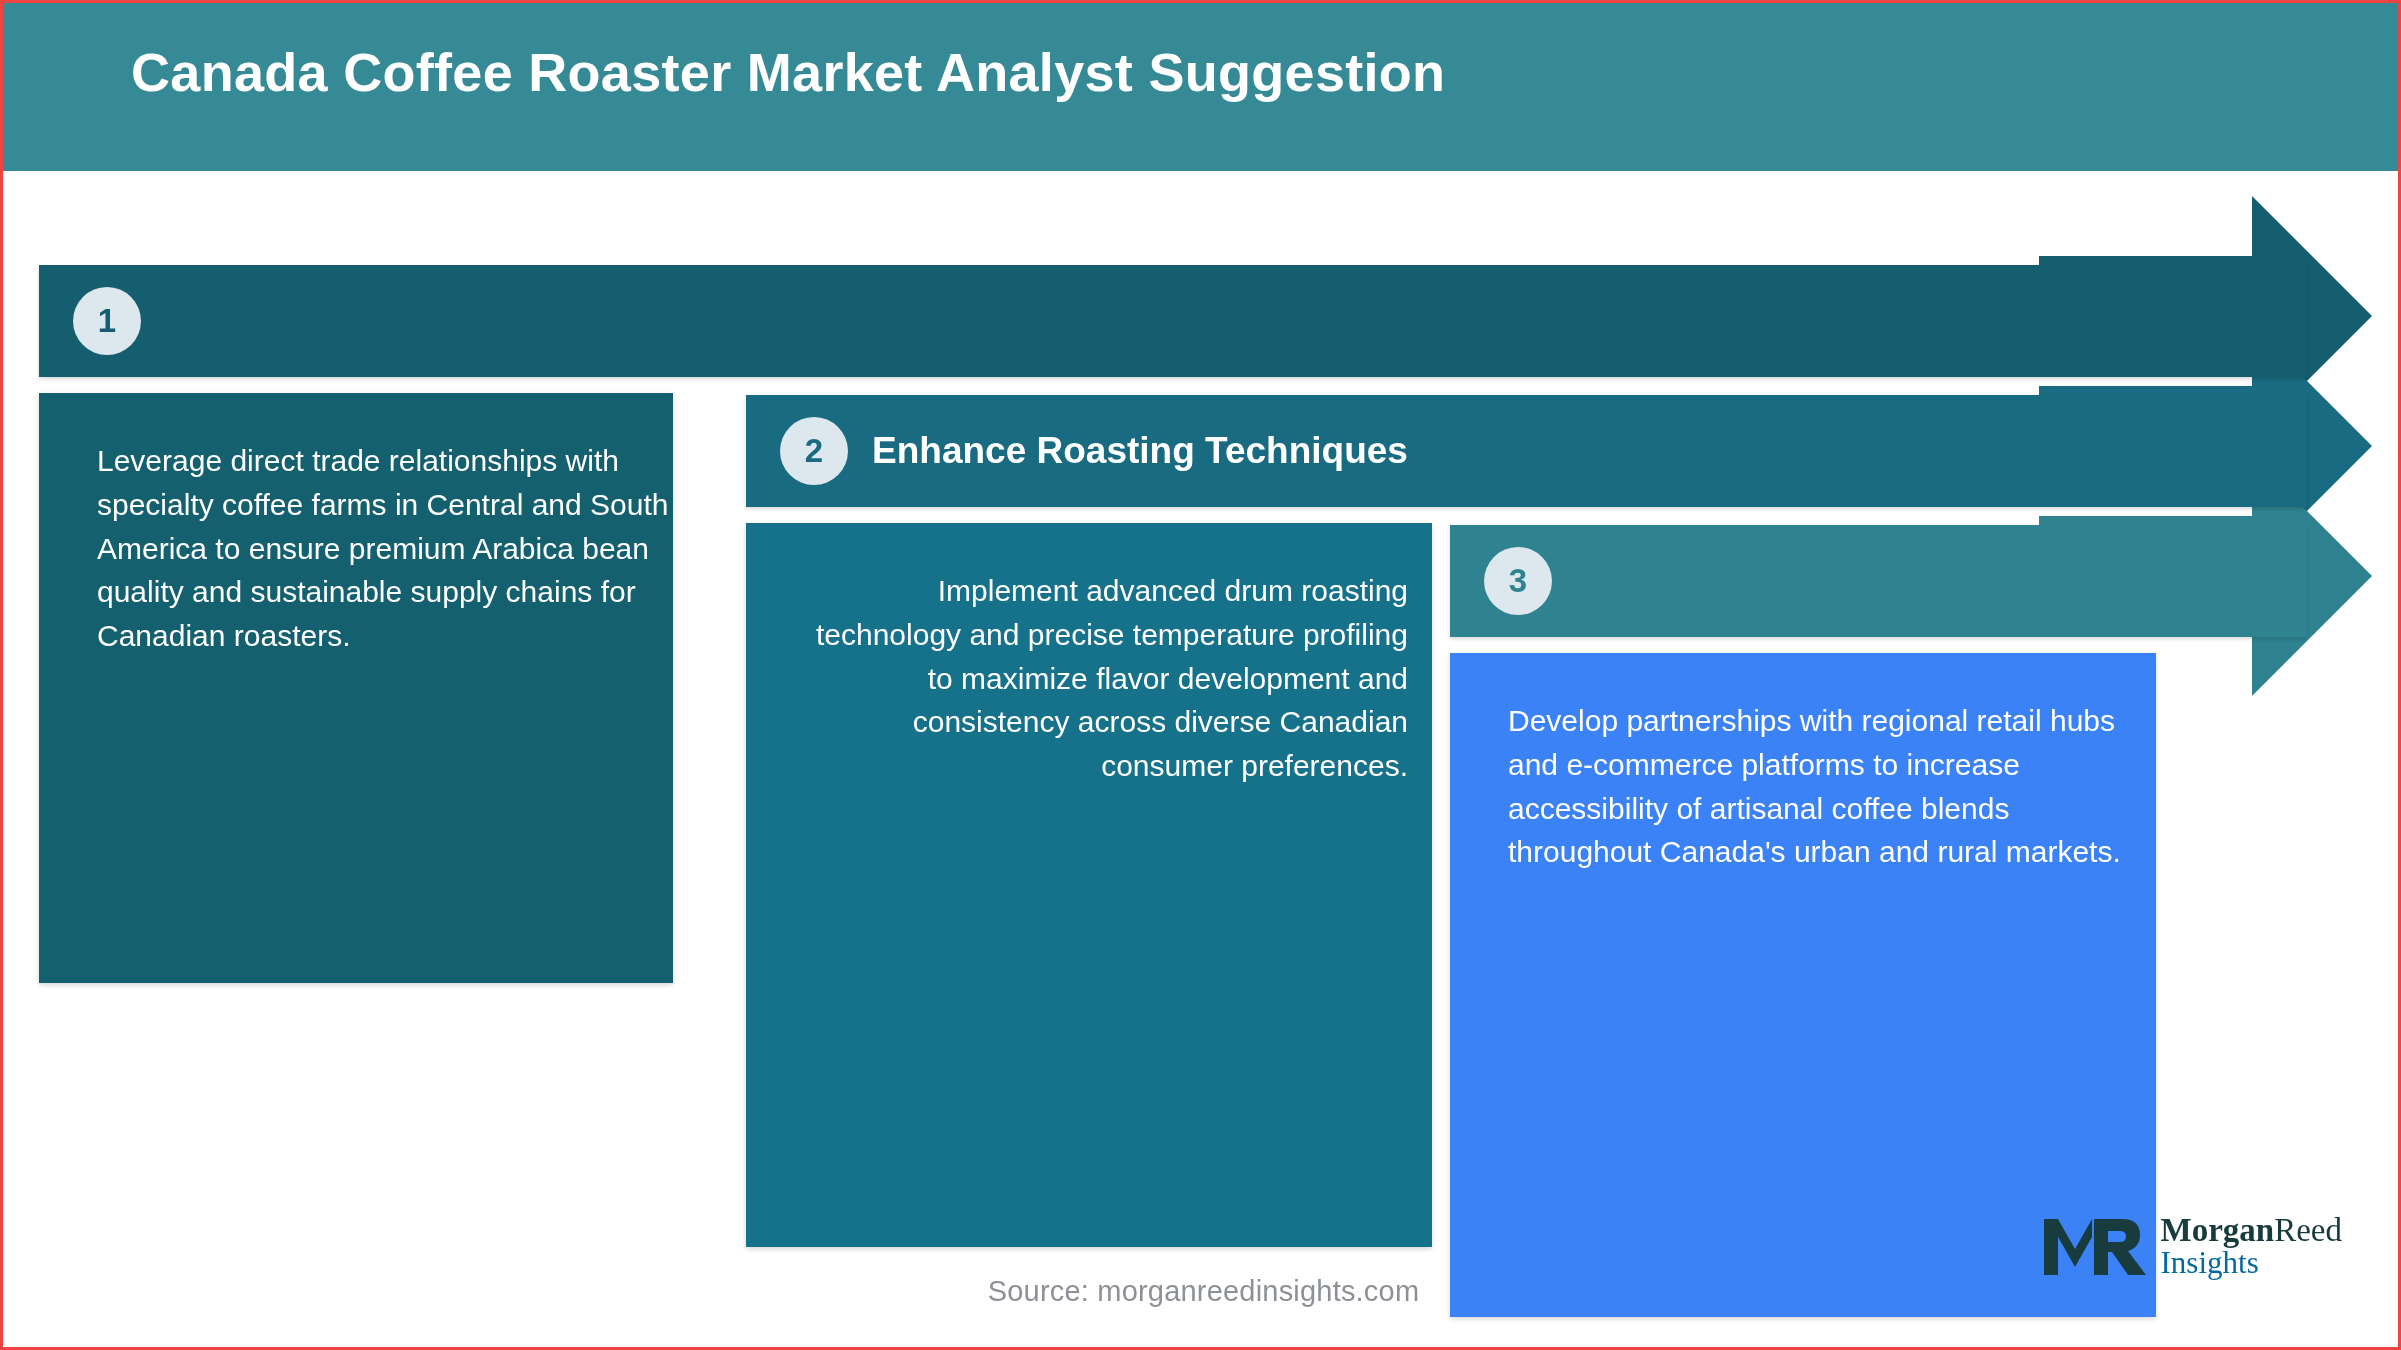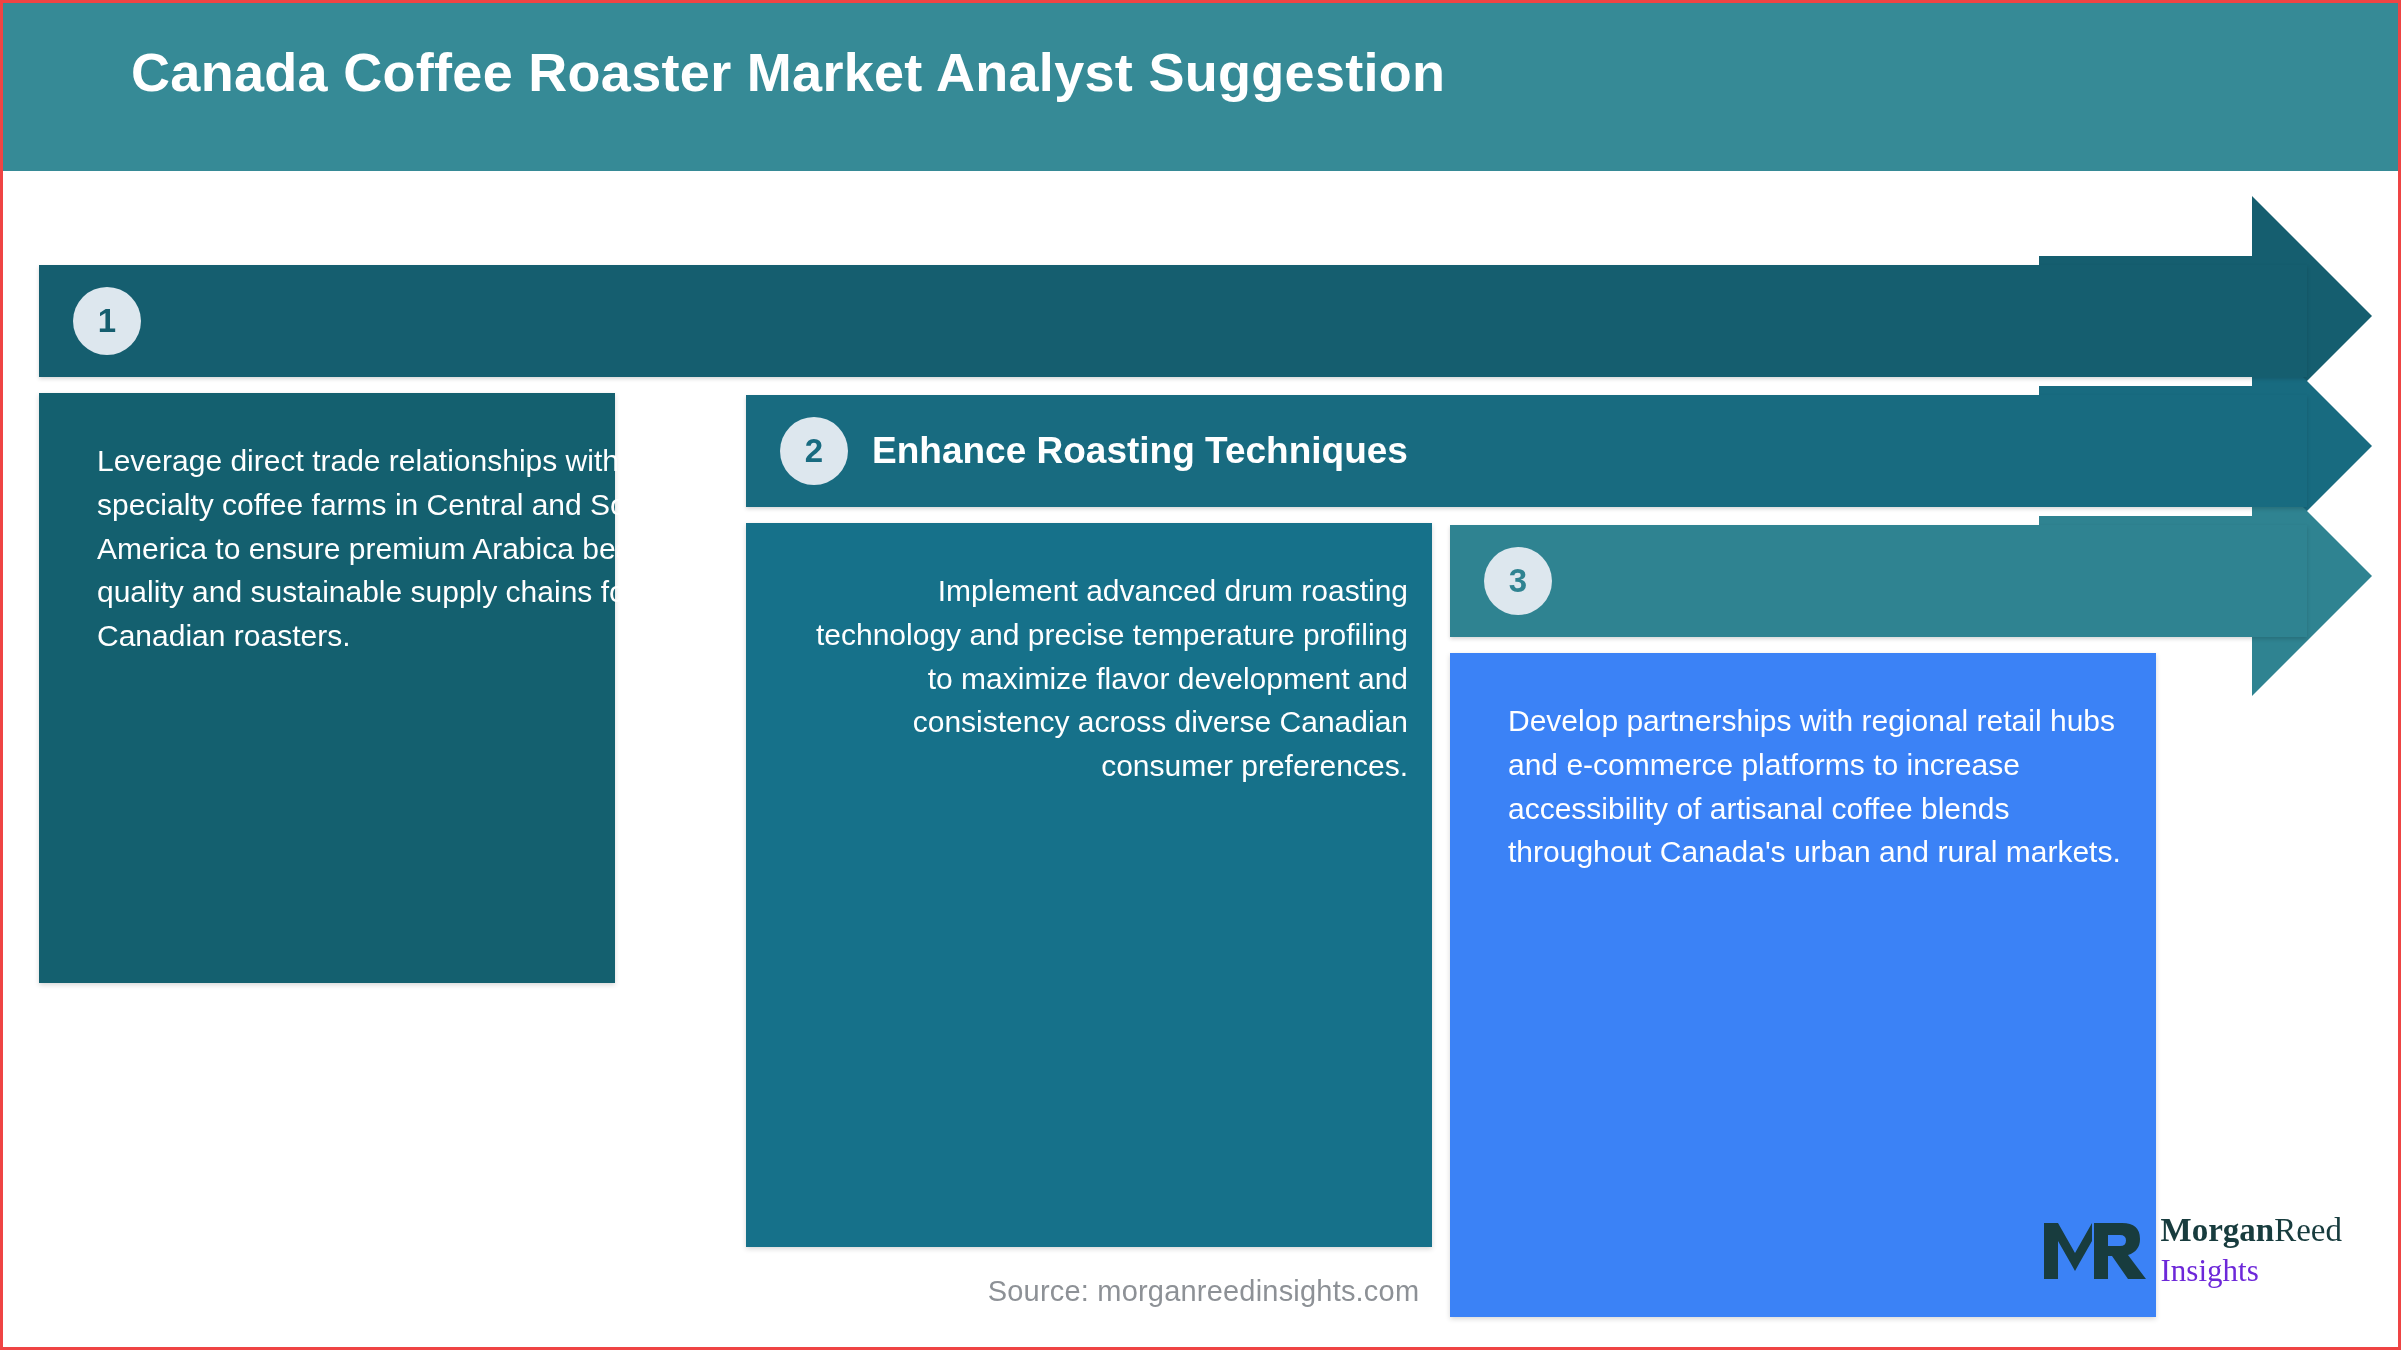--- a/index.html
+++ b/index.html
@@ -84,21 +84,21 @@
     color: #ffffff;
     font-weight: 400;
   }
 
   
   #step-1 { left: 36px; top: 262px; width: 2268px; }
   #step-1 .step-header { width: 2268px; background: #155e6f; }
   #step-1 .step-num { color: #155e6f; }
   #step-1 .step-body {
     left: 0; top: 128px;
-    width: 576px; height: 590px;
+    width: 634px; height: 590px;
     background: #14606f;
   }
   #step-1 .step-text { width: 604px; }
 
   
   #step-2 { left: 743px; top: 392px; width: 1561px; }
   #step-2 .step-header { width: 1561px; background: #186b80; }
   #step-2 .step-num { color: #186b80; }
   #step-2 .step-body {
     left: 0; top: 128px;
@@ -141,23 +141,22 @@
     font-family: "Liberation Serif", serif;
     font-size: 33px;
     color: #183c3e;
     white-space: nowrap;
   }
   #logo-line-1 b { font-weight: bold; }
   #logo-line-1 span.light { font-weight: normal; }
   #logo-line-2 {
     font-family: "Liberation Serif", serif;
     font-size: 31px;
-    color: #6d28d9;
-    white-space: nowrap;
-    margin-top: 8px;
+    color: #0369a1;
+    white-space: nowrap;
   }
 </style>
 </head>
 <body>
 
 <div id="canvas">
 
   <div id="header-band"></div>
   <div id="page-title">Canada Coffee Roaster Market Analyst Suggestion</div>
 

